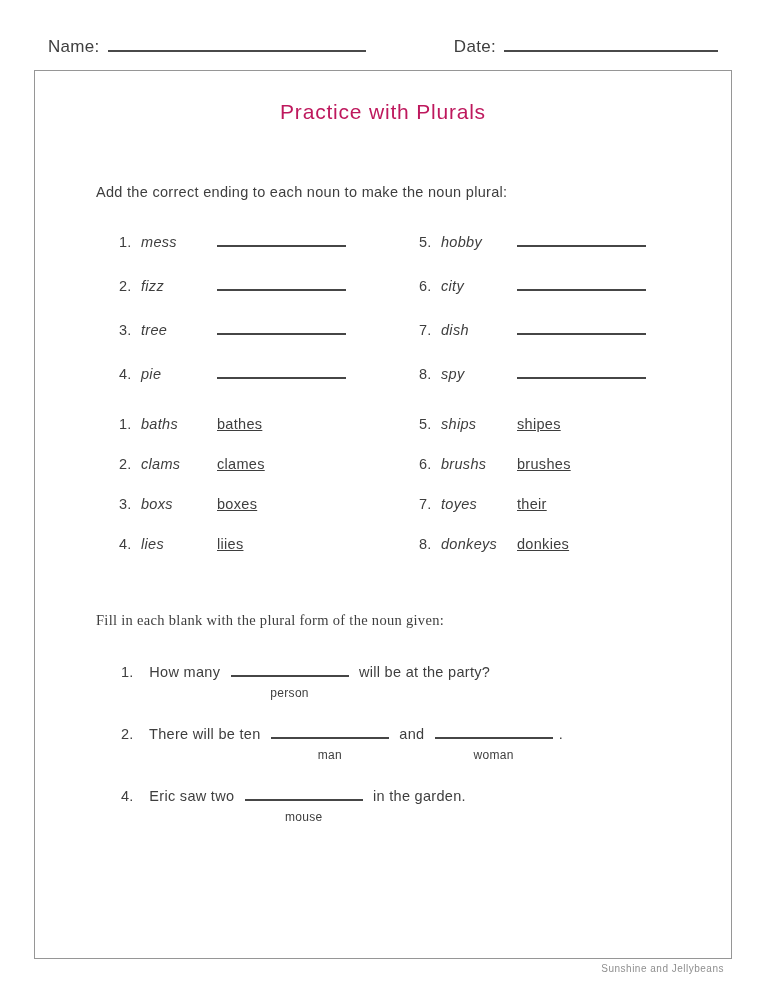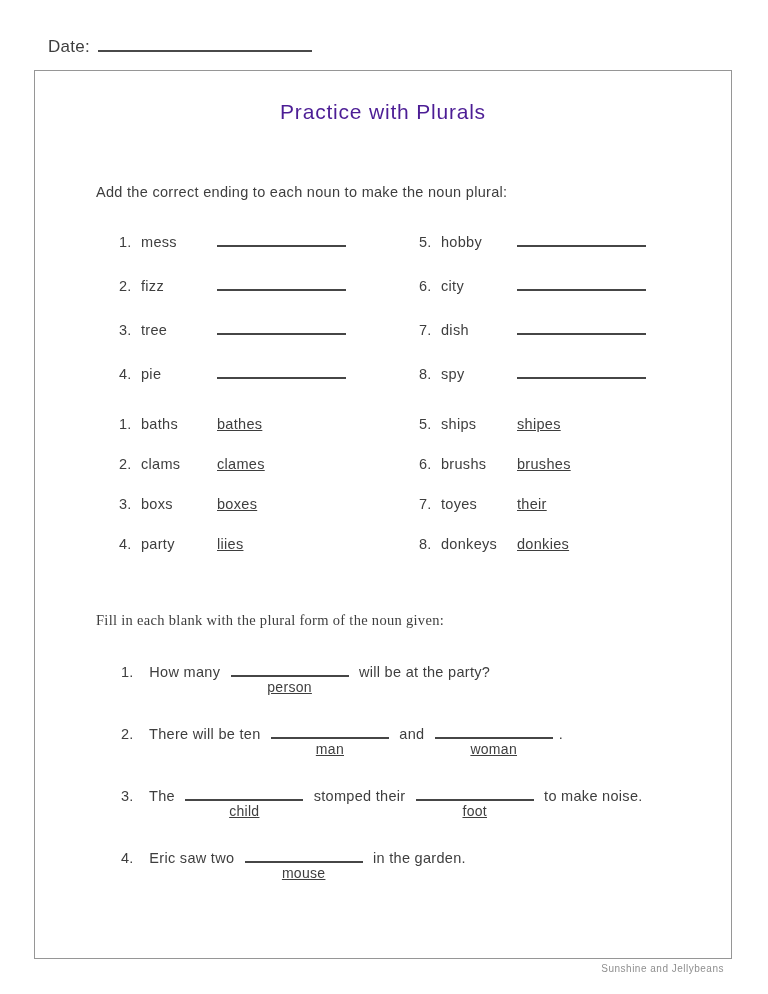--- a/index.html
+++ b/index.html
@@ -34,21 +34,21 @@
     border:1.5px solid #969696;
     box-sizing:border-box;
     background:#ffffff;
   }
   .sheet h1 {
     margin:28px 0 0 0;
     text-align:center;
     font-size:21px; line-height:26px;
     font-weight:500;
     letter-spacing:0.8px;
-    color:#4c1d95;
+    color:#be185d;
   }
   .instr {
     margin:0; padding-left:61px;
     font-size:14.5px; line-height:20px;
   }
   .instr1 { margin-top:57px; }
   .instr2 { margin-top:48px; }
   .instr3 { margin-top:56px;font-family:Liberation Serif, serif; }
 
   
@@ -59,21 +59,21 @@
     grid-auto-flow:column;
     margin-left:84px;
   }
   .grid-s1 { margin-top:30px; row-gap:24px; }
   .grid-s2 { margin-top:30px; row-gap:20px; }
   .item {
     display:flex; align-items:baseline;
     font-size:14.5px; line-height:20px;
   }
   .num  { display:inline-block; width:22px; }
-  .word  { display:inline-block; width:76px; }
+  .word  { display:inline-block; width:76px;font-style:italic; }
   .word2 { display:inline-block;text-decoration:underline; }
   .blank1 {
     display:inline-block; width:129px; height:13px;
     border-bottom:2px solid #464646;
   }
 
   
   .s3wrap { margin-top:32px; }
   .s3item {
     margin:0 0 42px 86px;
@@ -82,38 +82,42 @@
   }
   .num3 { display:inline-block; width:24px; }
   .blank3 {
     display:inline-block; position:relative;
     width:118px; height:13px; margin:0 6px;
     border-bottom:2px solid #464646;
     vertical-align:baseline;
   }
   .blank3 .hint {
     position:absolute; top:100%; left:0; right:0;
-    margin-top:2px; text-align:center;
-    font-size:14px; color:#3e3e3e;text-decoration:underline;
+    margin-top:8px; text-align:center;
+    font-size:12px; color:#3e3e3e;
   }
 
   
   .credit {
     position:absolute; top:963px; right:44px;
     font-size:10px; letter-spacing:0.5px;
     color:#8f8f8f;
   }
 </style>
 </head>
 <body>
 
 <div class="page">
 
   <div class="topline">
     <div class="field">
+      <span>Name:</span>
+      <span class="wline name-line"></span>
+    </div>
+    <div class="field">
       <span>Date:</span>
       <span class="wline date-line"></span>
     </div>
   </div>
 
   <div class="sheet">
 
     <h1>Practice with Plurals</h1>
 
     <p class="instr instr1">Add the correct ending to each noun to make the noun plural:</p>
@@ -171,21 +175,21 @@
         <span class="word">clams</span>
         <span class="word2">clames</span>
       </div>
       <div class="item">
         <span class="num">3.</span>
         <span class="word">boxs</span>
         <span class="word2">boxes</span>
       </div>
       <div class="item">
         <span class="num">4.</span>
-        <span class="word">party</span>
+        <span class="word">lies</span>
         <span class="word2">liies</span>
       </div>
       <div class="item">
         <span class="num">5.</span>
         <span class="word">ships</span>
         <span class="word2">shipes</span>
       </div>
       <div class="item">
         <span class="num">6.</span>
         <span class="word">brushs</span>
@@ -214,28 +218,20 @@
       </div>
 
       <div class="s3item">
         <span class="num3">2.</span>
         <span class="txt">There will be ten</span>
         <span class="blank3"><span class="hint">man</span></span>
         <span class="txt">and</span>
         <span class="blank3"><span class="hint">woman</span></span><span class="txt">.</span>
       </div>
 
-      <div class="s3item">
-        <span class="num3">3.</span>
-        <span class="txt">The</span>
-        <span class="blank3"><span class="hint">child</span></span>
-        <span class="txt">stomped their</span>
-        <span class="blank3"><span class="hint">foot</span></span>
-        <span class="txt">to make noise.</span>
-      </div>
 
       <div class="s3item">
         <span class="num3">4.</span>
         <span class="txt">Eric saw two</span>
         <span class="blank3"><span class="hint">mouse</span></span>
         <span class="txt">in the garden.</span>
       </div>
 
     </div>
   </div>

